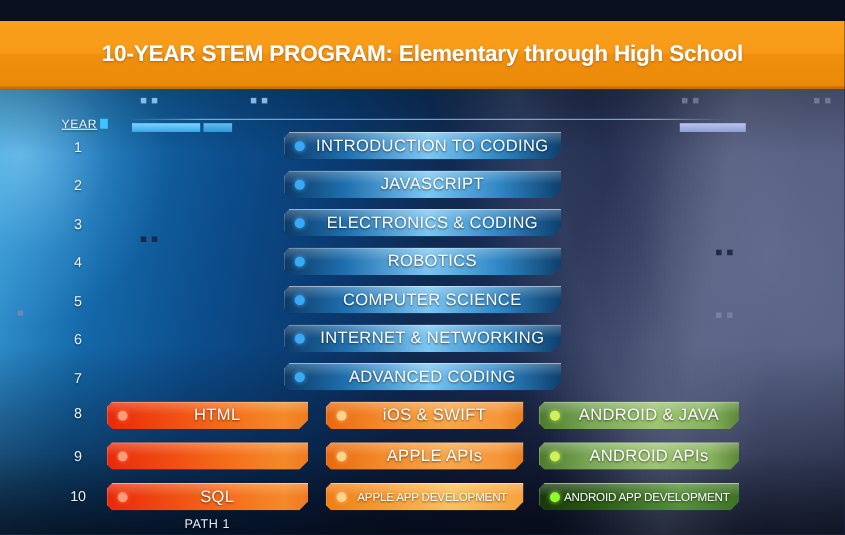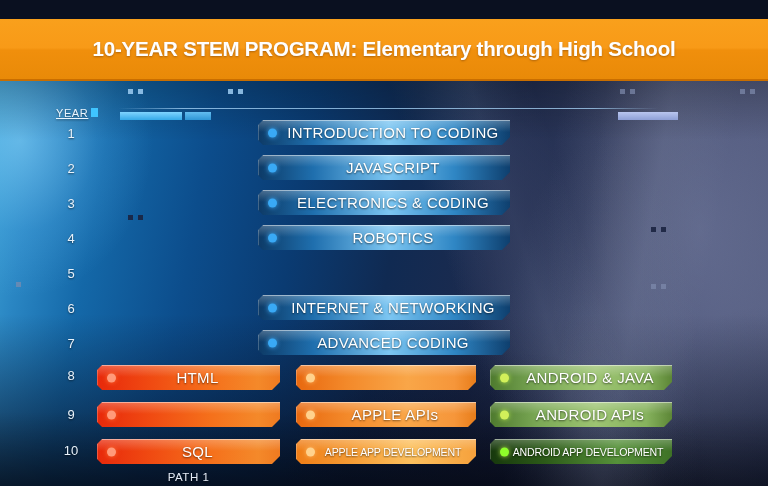--- a/index.html
+++ b/index.html
@@ -231,20 +231,26 @@
       <div class="gloss"></div>
     <span class="dot"></span>
     <span class="txt">ELECTRONICS &amp; CODING</span>
   </div>
   <div class="bar blue" style="left:258px; top:206px; width:252px;">
     <div class="inner"></div>
       <div class="gloss"></div>
     <span class="dot"></span>
     <span class="txt">ROBOTICS</span>
   </div>
+  <div class="bar blue" style="left:258px; top:241px; width:252px;">
+    <div class="inner"></div>
+      <div class="gloss"></div>
+    <span class="dot"></span>
+    <span class="txt">COMPUTER SCIENCE</span>
+  </div>
   <div class="bar blue" style="left:258px; top:276px; width:252px;">
     <div class="inner"></div>
       <div class="gloss"></div>
     <span class="dot"></span>
     <span class="txt">INTERNET &amp; NETWORKING</span>
   </div>
   <div class="bar blue" style="left:258px; top:311px; width:252px;">
     <div class="inner"></div>
       <div class="gloss"></div>
     <span class="dot"></span>
@@ -254,20 +260,21 @@
   <div class="bar red" style="left:97px; top:346px; width:183px;padding-left:14px;">
     <div class="inner"></div>
       <div class="gloss"></div>
     <span class="dot"></span>
     <span class="txt">HTML</span>
   </div>
   <div class="bar orange" style="left:296px; top:346px; width:180px;">
     <div class="inner"></div>
       <div class="gloss"></div>
     <span class="dot"></span>
+    <span class="txt">iOS &amp; SWIFT</span>
   </div>
   <div class="bar green" style="left:490px; top:346px; width:182px;">
     <div class="inner"></div>
       <div class="gloss"></div>
     <span class="dot"></span>
     <span class="txt">ANDROID &amp; JAVA</span>
   </div>
 
   <div class="bar red" style="left:97px; top:383px; width:183px;">
     <div class="inner"></div>

